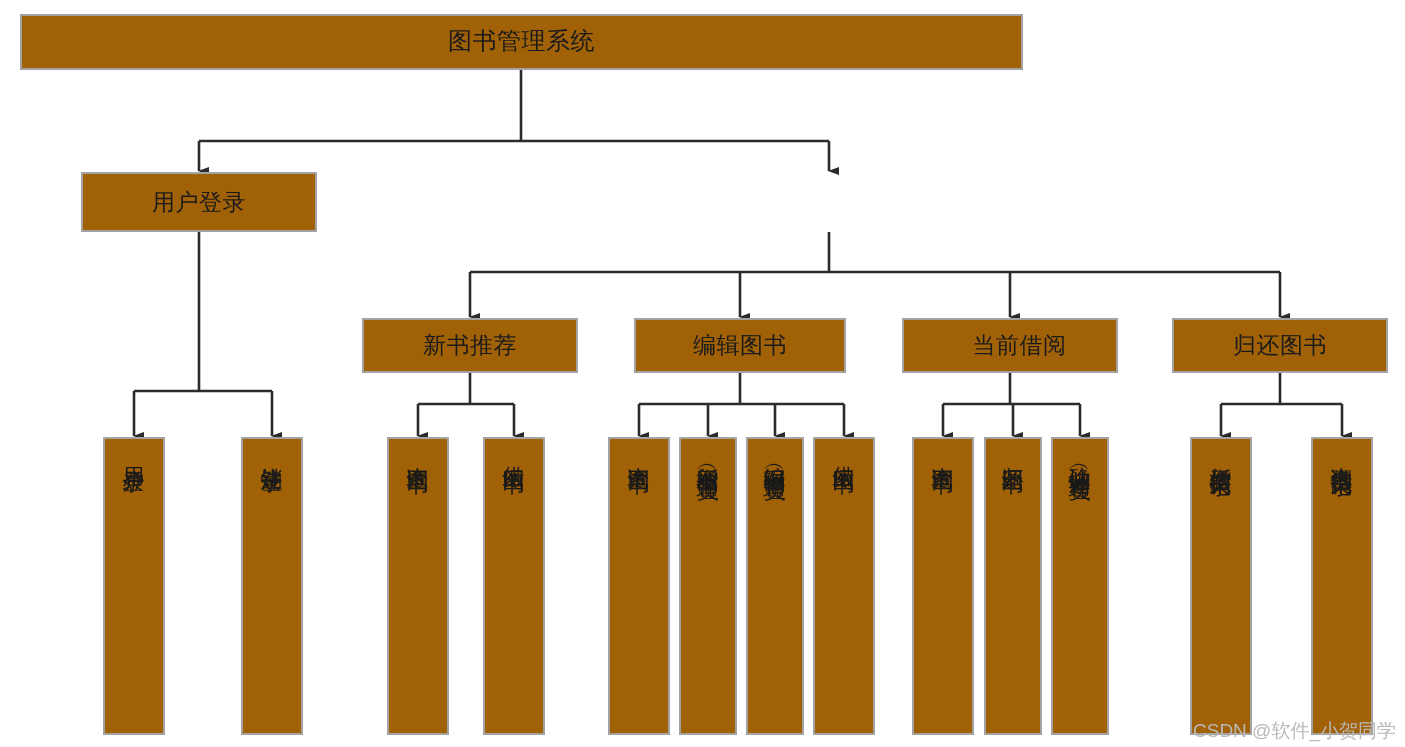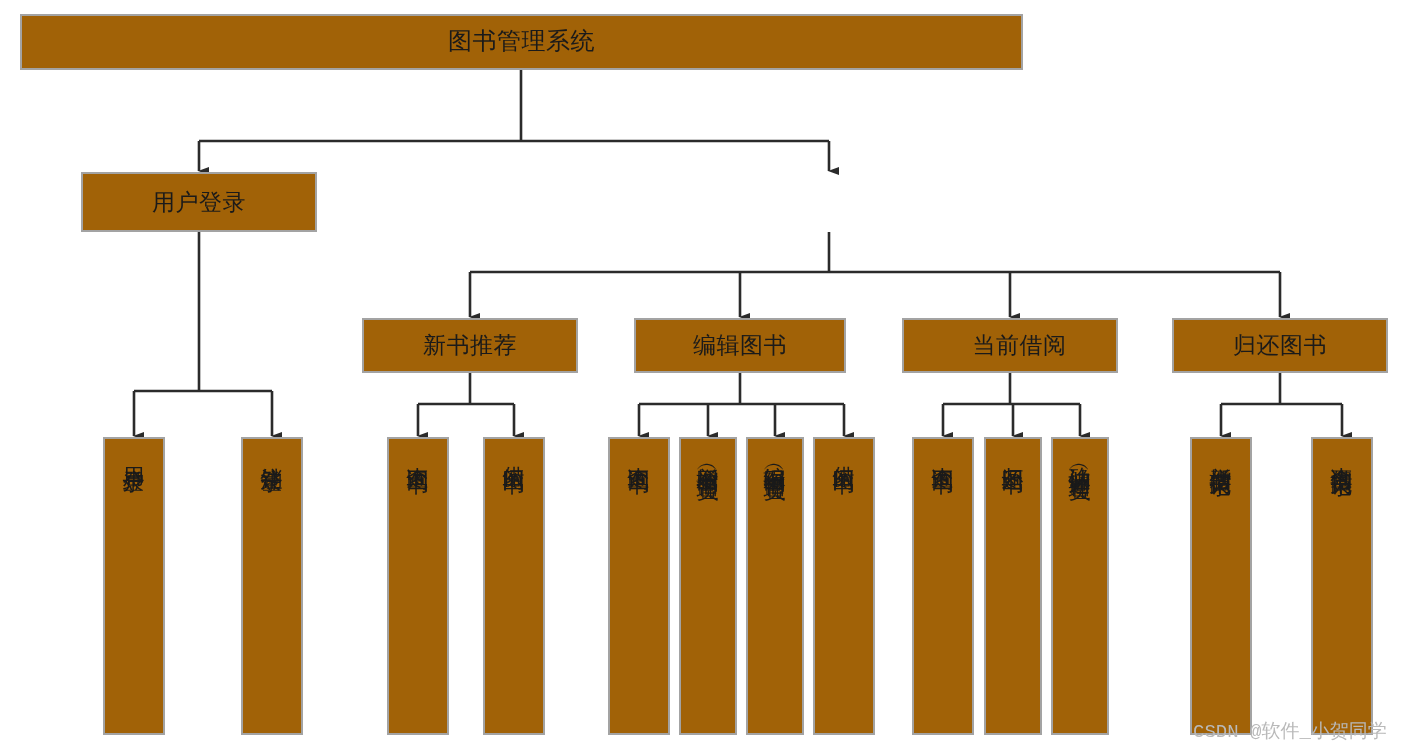--- a/index.html
+++ b/index.html
@@ -62,21 +62,21 @@
     letter-spacing: 2px;
     line-height: 1.05;
     max-height: 100%;
   }
   .watermark {
     position: absolute;
     color: #b9b9b9;
     font-size: 19px;
     white-space: nowrap;
     z-index: 3;
-    font-family: Liberation Mono, monospace;
+    font-family: Liberation Sans, sans-serif;
   }
 </style>
 </head>
 <body>
 
 <div id="diagram-root">
 
   <svg id="edge-layer" viewBox="0 0 1405 747" xmlns="http://www.w3.org/2000/svg">
     <defs>
       <marker id="arrowhead" markerWidth="9" markerHeight="11" refX="4.5" refY="10" orient="auto" markerUnits="userSpaceOnUse">

